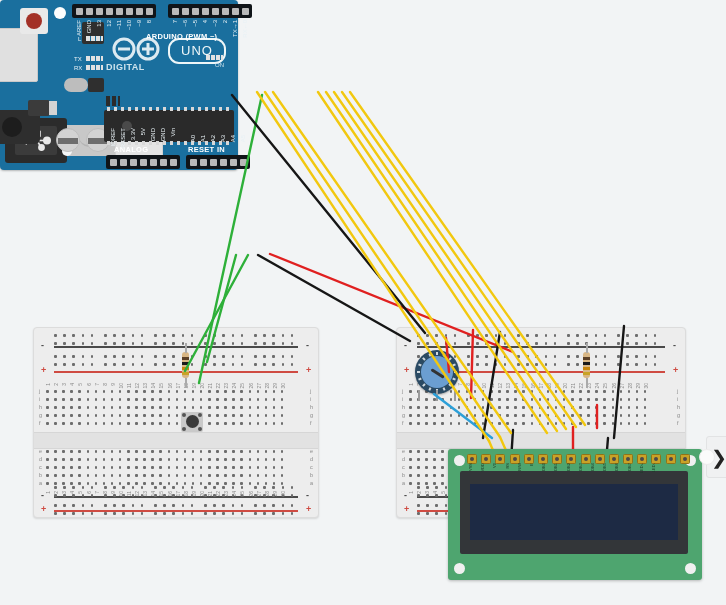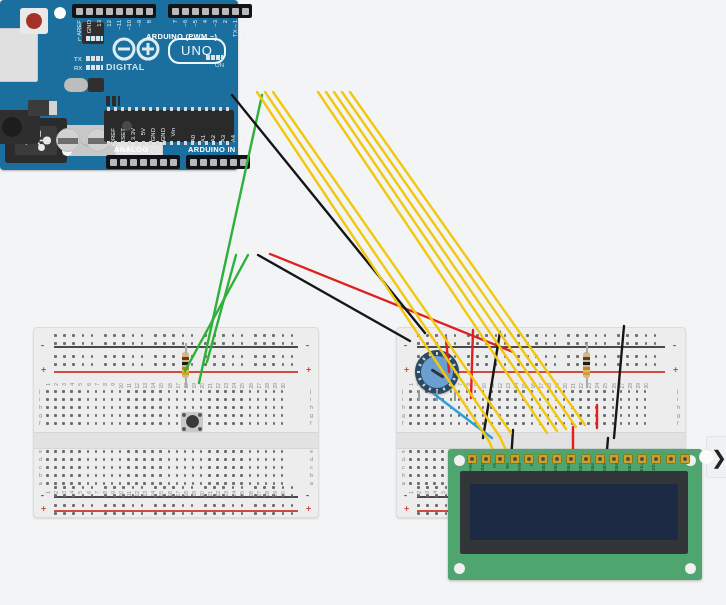--- a/index.html
+++ b/index.html
@@ -162,21 +162,21 @@
     <div class="ledbar" style="left:86px;top:36px;"></div>
     <div class="ledrow" style="left:74px;top:56px;">TX</div>
     <div class="ledbar" style="left:86px;top:56px;"></div>
     <div class="ledrow" style="left:74px;top:65px;">RX</div>
     <div class="ledbar" style="left:86px;top:65px;"></div>
     <div class="ledbar" style="left:206px;top:55px;"></div>
     <div class="ledrow" style="left:215px;top:62px;color:#cfe4ee;">ON</div>
 
     <div class="digital-lbl">ARDUINO (PWM ~)</div>
     <div class="power-lbl">ANALOG</div>
-    <div class="analog-lbl">ARDUINO IN</div>
+    <div class="analog-lbl">RESET IN</div>
 
     <div class="hdr" id="hdr-dig-left" style="left:72px;top:4px;height:14px;padding:0 2px;">
         <div class="pin"></div>
         <div class="pin"></div>
         <div class="pin"></div>
         <div class="pin"></div>
         <div class="pin"></div>
         <div class="pin"></div>
         <div class="pin"></div>
         <div class="pin"></div>

